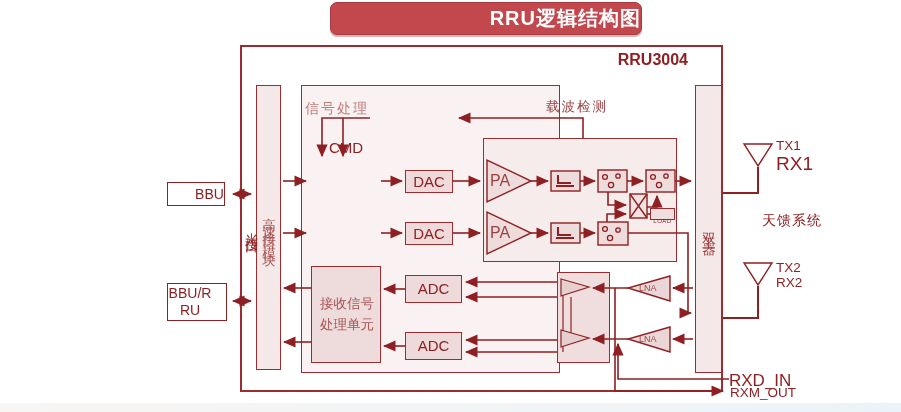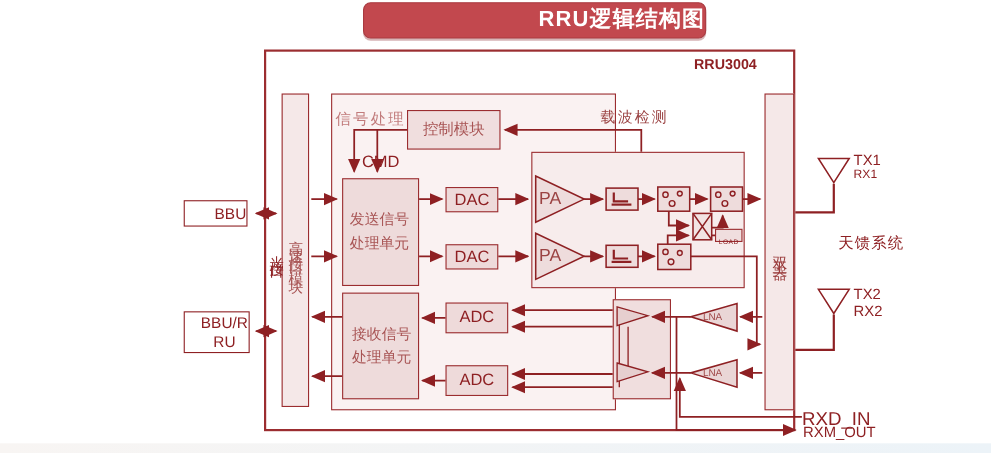--- a/index.html
+++ b/index.html
@@ -32,27 +32,21 @@
   <div class="box" style="left:240px;top:45px;width:483px;height:347px;border-width:2px;"></div>
 
   <div class="box" style="left:256px;top:85px;width:25px;height:285px;background:#f5e8e8;display:flex;align-items:center;justify-content:center;">
     <span class="vtext cn-mid" style="font-size:13.5px;letter-spacing:7px;">高速接口模块</span>
   </div>
 
   <div class="box" style="left:301px;top:85px;width:259px;height:288px;background:#faf2f2;"></div>
 
   <div class="box" style="left:483px;top:138px;width:194px;height:124px;background:#f7ecec;"></div>
 
-  <div class="box" style="left:370px;top:100px;width:85px;height:36px;background:#f0dede;display:flex;align-items:center;justify-content:center;">
-    <span class="cn-mid" style="font-size:14px;">控制模块</span>
-  </div>
-
-  <div class="box" style="left:311px;top:162px;width:70px;height:98px;background:#eedbdb;display:flex;align-items:center;justify-content:center;">
-    <span class="cn-mid" style="font-size:13.5px;width:56px;line-height:1.55;text-align:left;">发送信号处理单元</span>
-  </div>
+
 
   <div class="box" style="left:311px;top:266px;width:70px;height:97px;background:#eedbdb;display:flex;align-items:center;justify-content:center;">
     <span class="cn-mid" style="font-size:13.5px;width:56px;line-height:1.55;text-align:right;">接收信号处理单元</span>
   </div>
 
   <div class="box" style="left:405px;top:170px;width:48px;height:23px;background:#eedada;text-align:center;">
     <span style="color:#8e2023;font-size:15px;line-height:21px;">DAC</span>
   </div>
   <div class="box" style="left:405px;top:222px;width:48px;height:23px;background:#eedada;text-align:center;">
     <span style="color:#8e2023;font-size:15px;line-height:21px;">DAC</span>
@@ -66,21 +60,21 @@
 
   <div class="box" style="left:557px;top:272px;width:53px;height:91px;background:#f0dede;"></div>
 
   <div class="box" style="left:695px;top:85px;width:27px;height:288px;background:#f5e8e8;display:flex;align-items:center;justify-content:center;">
     <span class="vtext" style="font-size:13.5px;color:#9b3c3c;letter-spacing:5px;">双工器</span>
   </div>
 
   <div class="box" style="left:167px;top:182px;width:58px;height:24px;background:#ffffff;border-color:#8e2023;text-align:center;padding-left:27px;">
     <span style="color:#8e2023;font-size:14px;line-height:22px;">BBU</span>
   </div>
-  <div class="box" style="left:167px;top:283px;width:60px;height:38px;background:#ffffff;border-color:#8e2023;display:flex;align-items:center;justify-content:flex-end;">
+  <div class="box" style="left:167px;top:283px;width:60px;height:38px;background:#ffffff;border-color:#8e2023;display:flex;align-items:center;justify-content:flex-start;">
     <span style="color:#8e2023;font-size:14px;width:44px;line-height:1.25;text-align:center;word-break:break-all;">BBU/RRU</span>
   </div>
 
   <div class="box" style="left:650px;top:208px;width:25px;height:12px;border-width:1px;background:#f0dede;text-align:center;">
     <span style="color:#8e2023;font-size:6px;line-height:10px;letter-spacing:0.5px;">LOAD</span>
   </div>
 
   <svg width="901" height="412" viewBox="0 0 901 412">
     <defs>
       <marker id="ah" markerWidth="8" markerHeight="8" refX="7.2" refY="3.5" orient="auto-start-reverse" viewBox="0 0 8 7">
@@ -194,39 +188,39 @@
         <circle cx="618" cy="230" r="2.2" fill="none"></circle>
         <circle cx="610" cy="238" r="2.6" fill="none"></circle>
     </g>
 
     <g>
       <rect x="630" y="194" width="17" height="24" fill="#f2e3e3" stroke="#8e2023" stroke-width="1.4"></rect>
       <path d="M630,194 L647,218 M647,194 L630,218" stroke="#8e2023" stroke-width="1.4"></path>
     </g>
   </svg>
 
-  <div class="lbl" style="left:528px;top:51px;width:160px;text-align:right;font-size:13px;font-weight:bold;">RRU3004</div>
+  <div class="lbl" style="left:528px;top:51px;width:160px;text-align:right;font-size:16px;font-weight:bold;">RRU3004</div>
 
   <div class="lbl cn-light" style="left:305px;top:100px;font-size:14px;letter-spacing:2px;">信号处理</div>
 
   <div class="lbl" style="left:506px;top:98px;font-size:13.5px;color:#9b4343;letter-spacing:2px;margin-left:40px;">载波检测</div>
 
   <div class="lbl" style="left:329px;top:139px;font-size:15px;">CMD</div>
 
   <div class="lbl vtext" style="left:242px;top:222px;font-size:13px;letter-spacing:5px;">光接口</div>
 
   <div class="lbl" style="left:490px;top:172px;font-size:16px;color:#9b4343;">PA</div>
   <div class="lbl" style="left:490px;top:224px;font-size:16px;color:#9b4343;">PA</div>
 
   <div class="lbl" style="left:639px;top:283px;font-size:9px;color:#a14a4a;">LNA</div>
   <div class="lbl" style="left:639px;top:334px;font-size:9px;color:#a14a4a;">LNA</div>
 
   <div class="lbl" style="left:762px;top:212px;font-size:14px;letter-spacing:1px;">天馈系统</div>
 
   <div class="lbl" style="left:776px;top:138px;font-size:13.5px;">TX1</div>
-  <div class="lbl" style="left:776px;top:153px;font-size:11px;">RX1</div>
+  <div class="lbl" style="left:776px;top:153px;font-size:19px;">RX1</div>
   <div class="lbl" style="left:776px;top:260px;font-size:13.5px;">TX2</div>
   <div class="lbl" style="left:776px;top:275px;font-size:13.5px;">RX2</div>
 
   <div class="lbl" style="left:729px;top:371px;font-size:17px;">RXD_IN</div>
   <div class="lbl" style="left:730px;top:385px;font-size:13.5px;">RXM_OUT</div>
 
 </div>
 
 </body></html>

